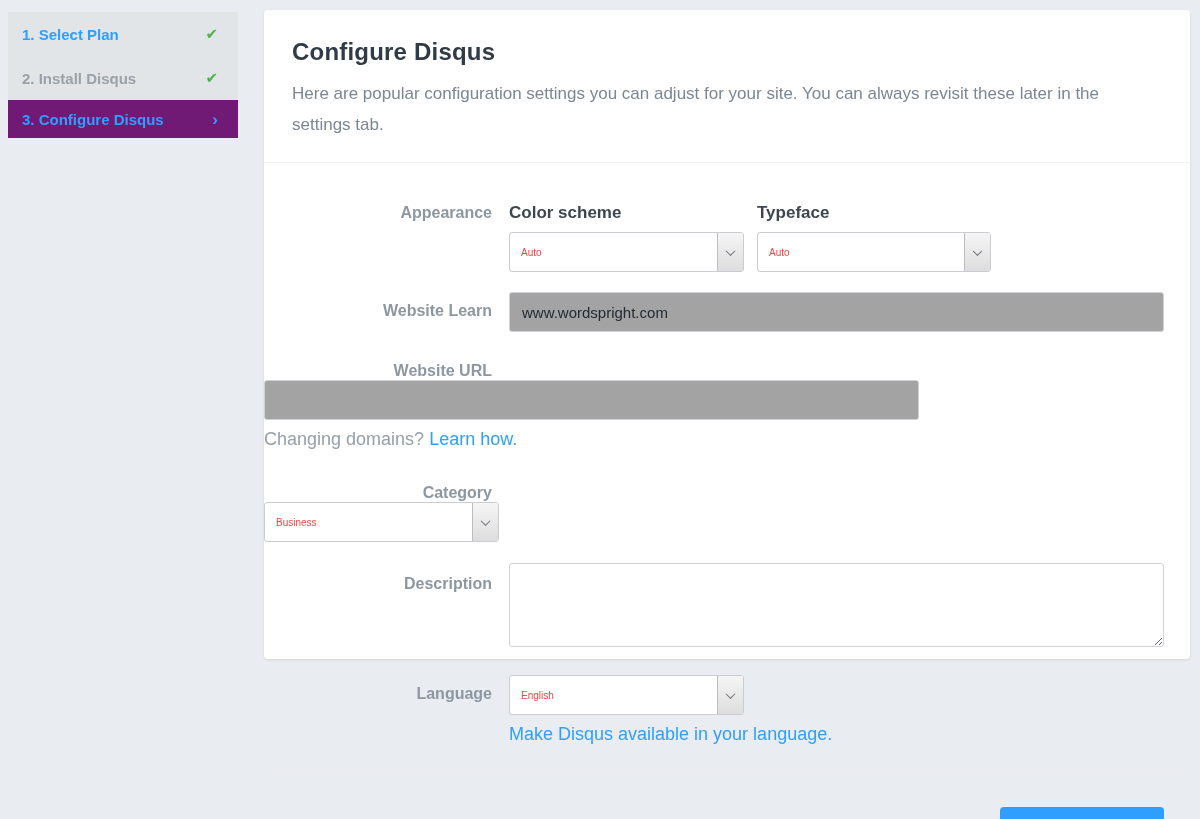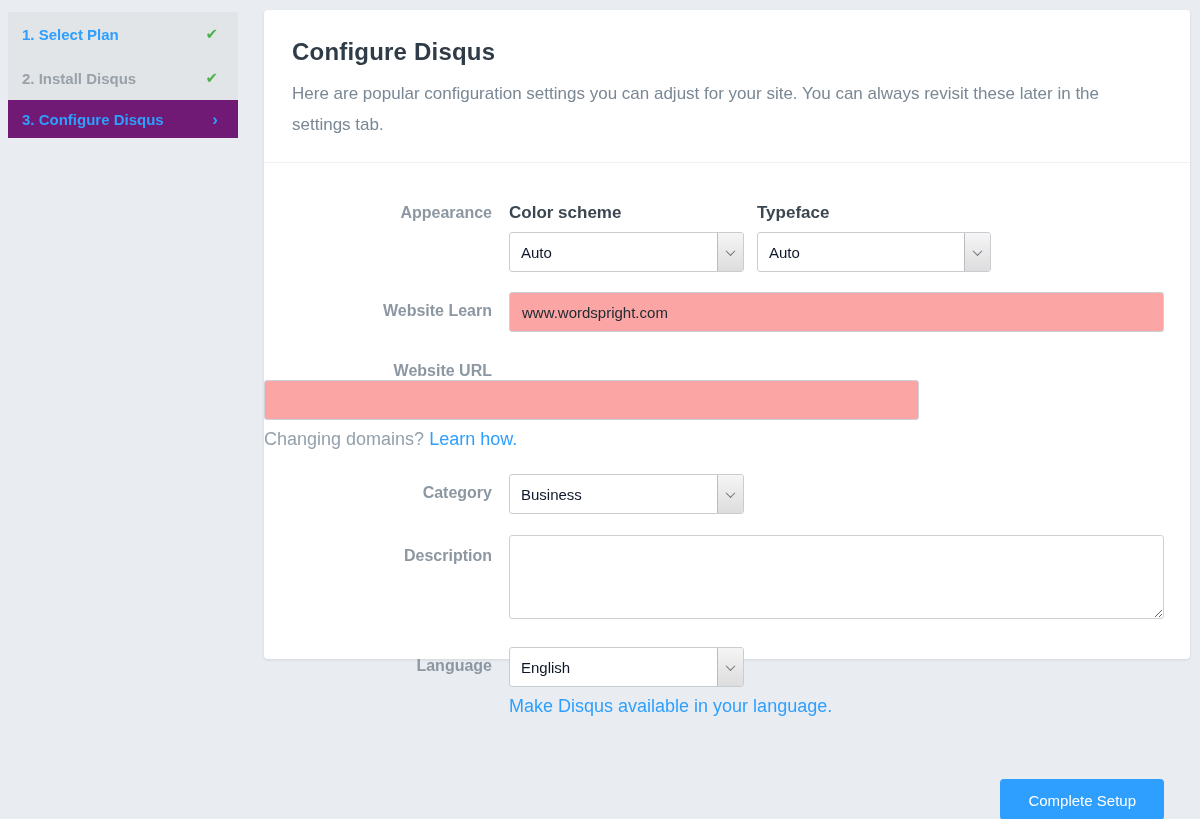--- a/index.html
+++ b/index.html
@@ -72,21 +72,21 @@
     padding-top: 10px;
     text-align: right;
     font-size: 16px;
     font-weight: bold;
     color: #8c97a2;
     flex-shrink: 0;
   }
   .row-appearance .row-label { padding-top: 1px; }
   .row-description .row-label { padding-top: 12px; }
   .row-url { margin-bottom: 24px; flex-direction: column; }
-  .row-category { margin-bottom: 21px; }
+  .row-category { margin-bottom: 21px; flex-direction: column; }
   .row-description { margin-bottom: 24px; }
 
   .field-group-label {
     font-size: 17px;
     font-weight: bold;
     color: #3b4650;
     margin-bottom: 9px;
   }
   .appearance-groups { display: flex; gap: 13px; }
 
@@ -97,22 +97,22 @@
     border: 1px solid #c9cdd1;
     border-radius: 3px;
     display: flex;
     align-items: center;
     cursor: pointer;
     overflow: hidden;
   }
   .select-value {
     flex: 1;
     padding-left: 11px;
-    font-size: 15px;
-    color: #0f172a;
+    font-size: 10px;
+    color: #ef4444;
   }
   .select-arrow {
     width: 26px; height: 100%;
     background: linear-gradient(#f5f5f5, #dddddd);
     border-left: 1px solid #b9bdc1;
     display: flex;
     align-items: center;
     justify-content: center;
   }
   .chevron-down-icon {
@@ -124,21 +124,21 @@
 
   .text-input {
     width: 655px; height: 40px;
     border: 1px solid #ced2d6;
     border-radius: 3px;
     padding: 0 12px;
     font-size: 15px;
     color: #222a32;
     font-family: "Liberation Sans", "DejaVu Sans", sans-serif;
     outline: none;
-    background: #fca5a5;
+    background: #a3a3a3;
   }
   .textarea {
     width: 655px; height: 84px;
     border: 1px solid #ced2d6;
     border-radius: 3px;
     padding: 8px 12px;
     font-size: 15px;
     color: #222a32;
     font-family: "Liberation Sans", "DejaVu Sans", sans-serif;
     outline: none;

